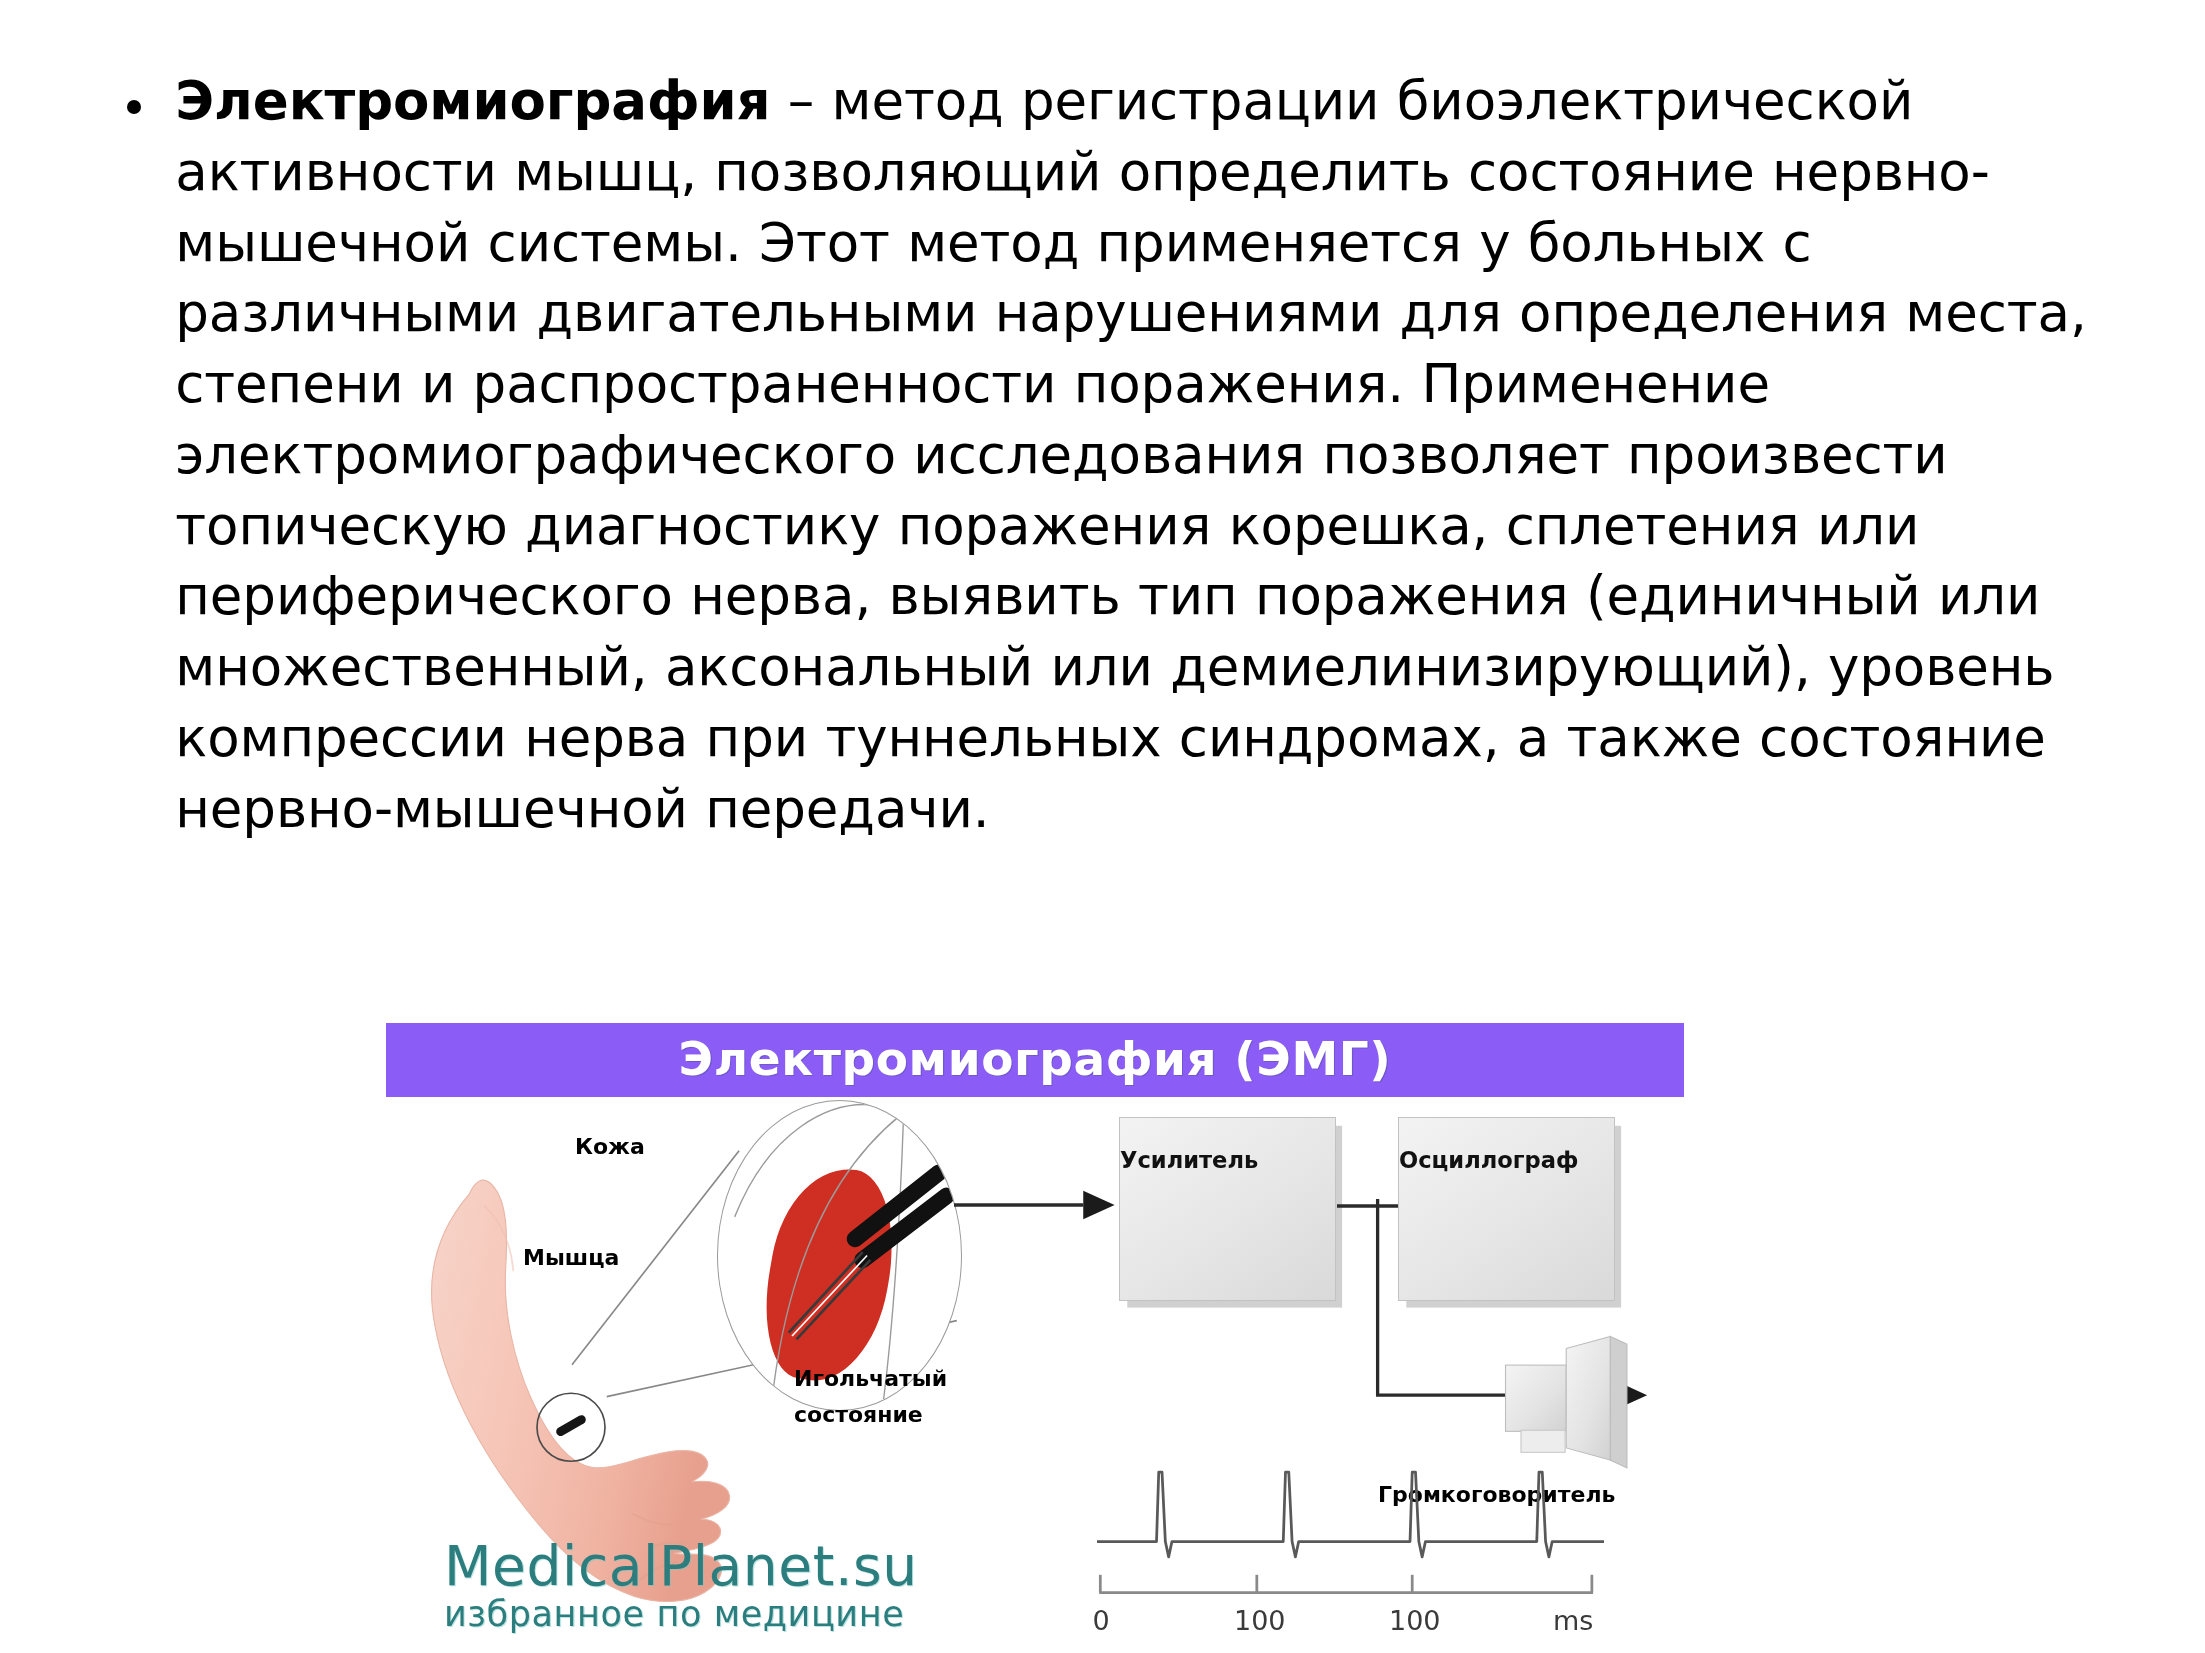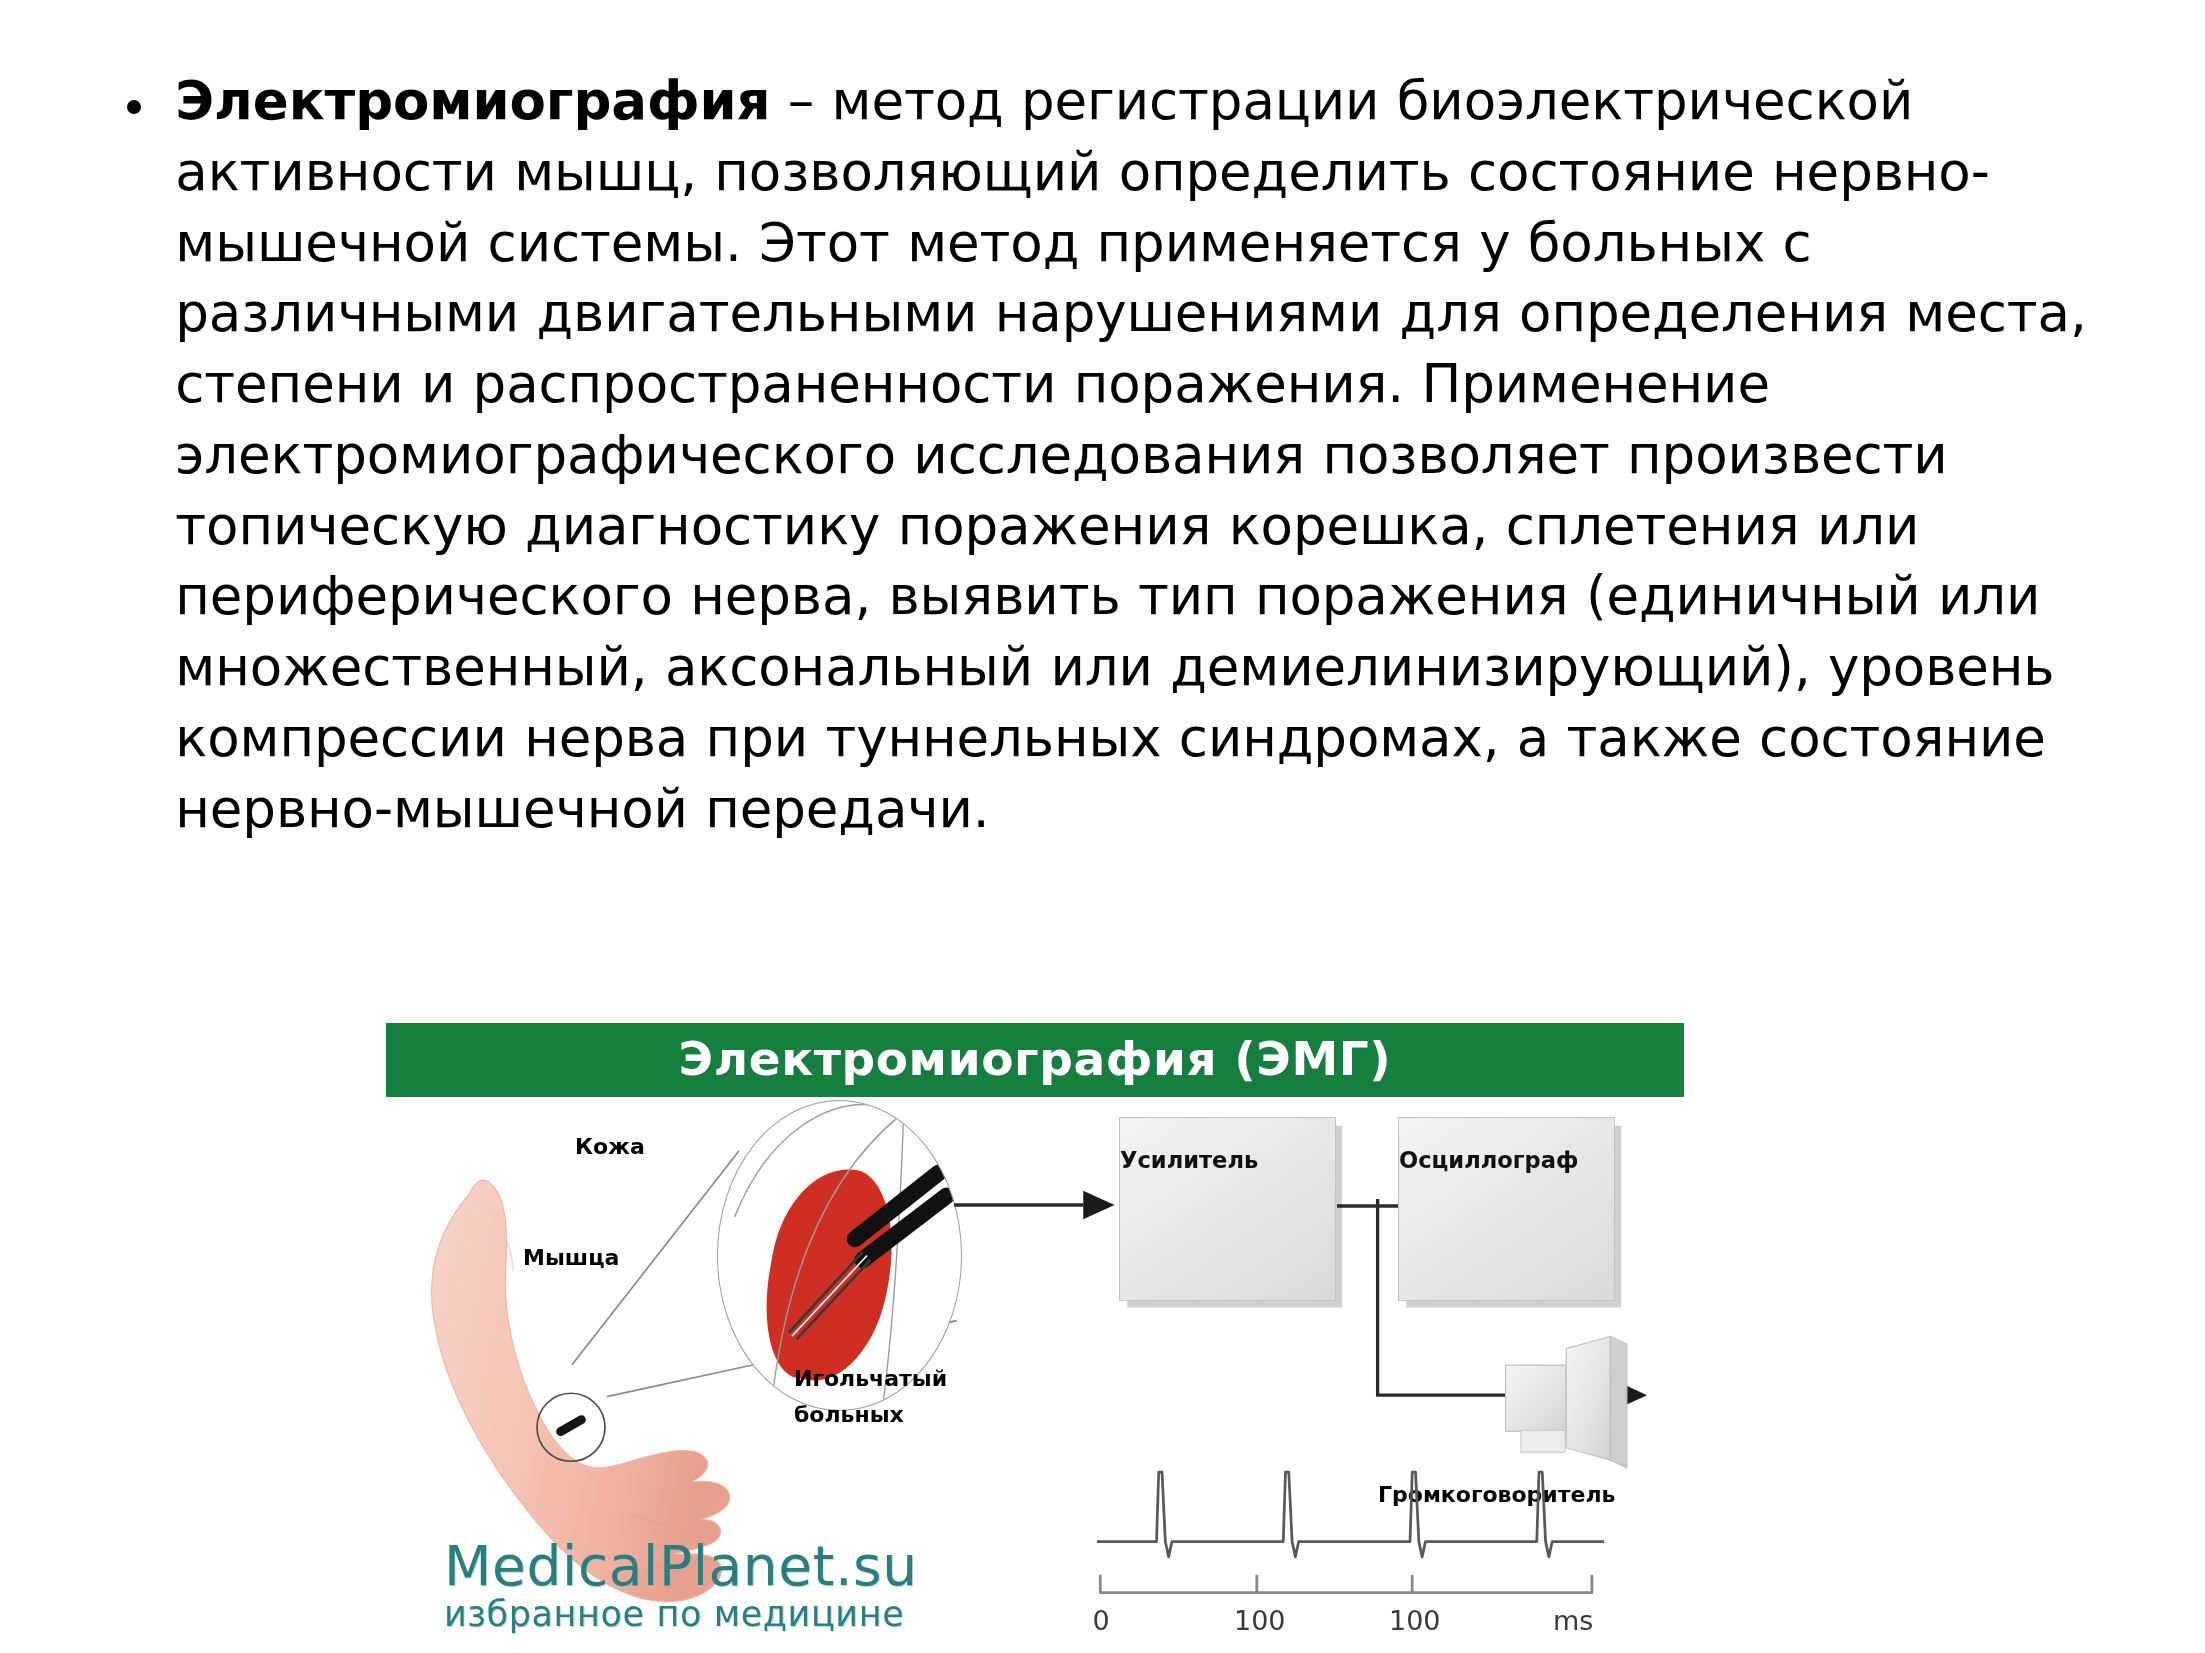--- a/index.html
+++ b/index.html
@@ -36,21 +36,21 @@
 
   
   #emg-figure{
     position:absolute;
     left:386px;top:1023px;
     width:1301px;height:629px;
   }
   #emg-banner{
     position:absolute;left:0;top:0;
     width:1298px;height:74px;
-    background:#15803d;
+    background:#8b5cf6;
     display:flex;align-items:center;justify-content:center;
   }
   #emg-banner-text{
     color:#ffffff;
     font-size:47px;
     font-weight:bold;
     letter-spacing:0.6px;
     line-height:1;
     text-shadow:1.1px 1.1px 0 rgba(60,80,120,.35);
     white-space:nowrap;
@@ -194,21 +194,21 @@
         <path d="M134,426 L270,280" stroke="#ffffff" stroke-width="3"></path>
       </svg>
     </div>
 
     <div class="fig-label" style="left:189px;top:110px;">Кожа</div>
 
     <div class="fig-label" style="left:137px;top:221px;">Мышца</div>
 
     <div class="fig-label" style="left:408px;top:342px;">
       <div>Игольчатый</div>
-      <div style="margin-top:7.7px">больных</div>
+      <div style="margin-top:7.7px">состояние</div>
     </div>
 
     <svg style="position:absolute;left:568px;top:160px;width:165px;height:44px;" viewBox="0 0 300 80">
       <line x1="0" y1="40" x2="235" y2="40" stroke="#2b2b2b" stroke-width="6"></line>
       <polygon points="235,14 292,40 235,66" fill="#1b1b1b"></polygon>
     </svg>
 
     <div class="device-box" style="left:733px;top:94px;width:215px;height:182px;">
       <div class="device-label">Усилитель</div>
     </div>

